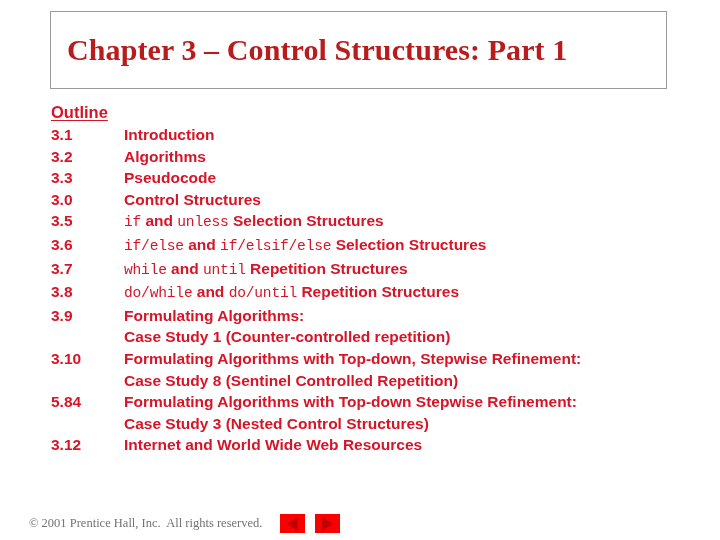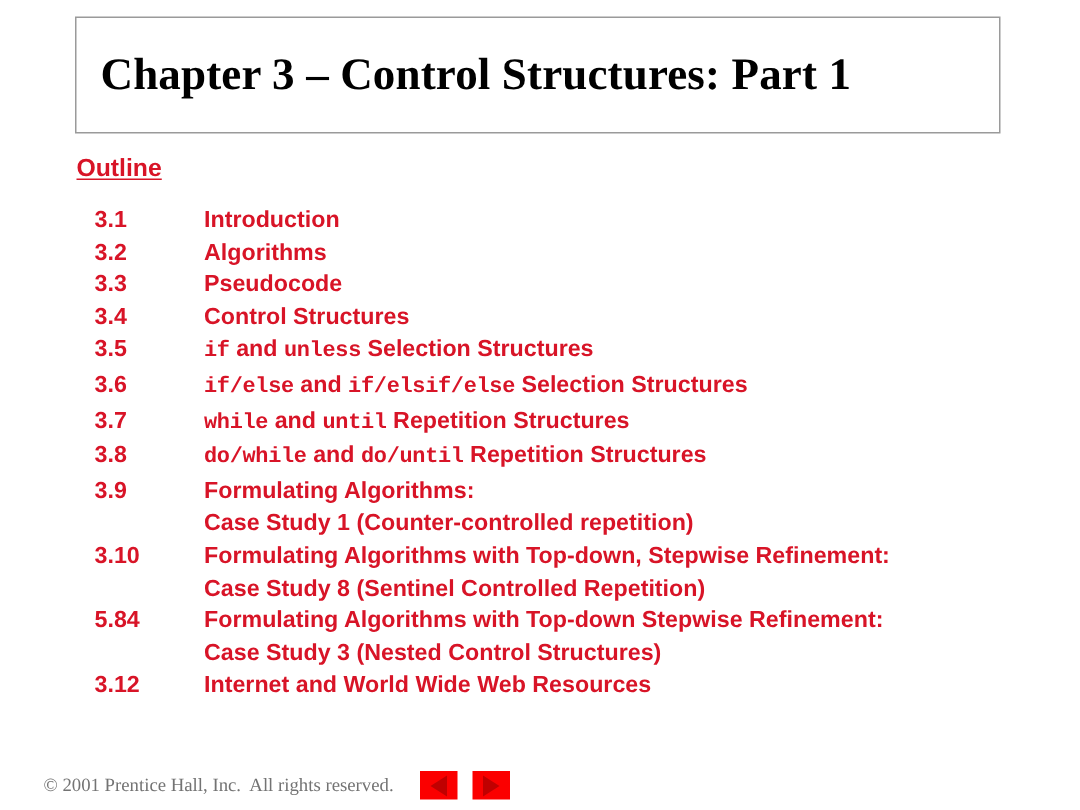--- a/index.html
+++ b/index.html
@@ -25,21 +25,21 @@
     border: 1px solid #9a9a9a;
     box-sizing: border-box;
     display: flex;
     align-items: center;
     background: #ffffff;
   }
   .title-text {
     font-family: "Liberation Serif", "DejaVu Serif", serif;
     font-weight: bold;
     font-size: 30px;
-    color: #000000;
+    color: #b91c1c;
     letter-spacing: 0.1px;
     padding-left: 16px;
     white-space: nowrap;
   }
 
   
   .outline-wrap {
     position: absolute;
     left: 51px;
     top: 103px;
@@ -50,21 +50,21 @@
     font-weight: bold;
     color: #d81427;
     text-decoration: underline;
     text-underline-offset: 2px;
     line-height: 19px;
     display: inline-block;
     margin-bottom: 2px;
   }
 
   .outline-list {
-    margin: 12px;
+    margin: 0;
     padding: 0;
     list-style: none;
   }
   .outline-row {
     display: flex;
     align-items: flex-start;
     line-height: 21.6px;
   }
   .item-num {
     flex: 0 0 73px;
@@ -79,21 +79,21 @@
     font-weight: bold;
     color: #d81427;
     white-space: nowrap;
   }
   .item-body .sub-line {
     display: block;
   }
   
   .code {
     font-family: "Liberation Mono", "DejaVu Sans Mono", monospace;
-    font-weight: bold;
+    font-weight: normal;
     font-size: 14.6px;
     letter-spacing: -0.2px;
     color: #d81427;
   }
 
   
   .footer {
     position: absolute;
     left: 0;
     top: 512px;
@@ -157,21 +157,21 @@
           <span class="sub-line"><span>Algorithms</span></span>
         </span>
       </li>
       <li class="outline-row">
         <span class="item-num">3.3</span>
         <span class="item-body">
           <span class="sub-line"><span>Pseudocode</span></span>
         </span>
       </li>
       <li class="outline-row">
-        <span class="item-num">3.4</span>
+        <span class="item-num">3.0</span>
         <span class="item-body">
           <span class="sub-line"><span>Control Structures</span></span>
         </span>
       </li>
       <li class="outline-row">
         <span class="item-num">3.5</span>
         <span class="item-body">
           <span class="sub-line"><span class="code">if</span><span> and </span><span class="code">unless</span><span> Selection Structures</span></span>
         </span>
       </li>

